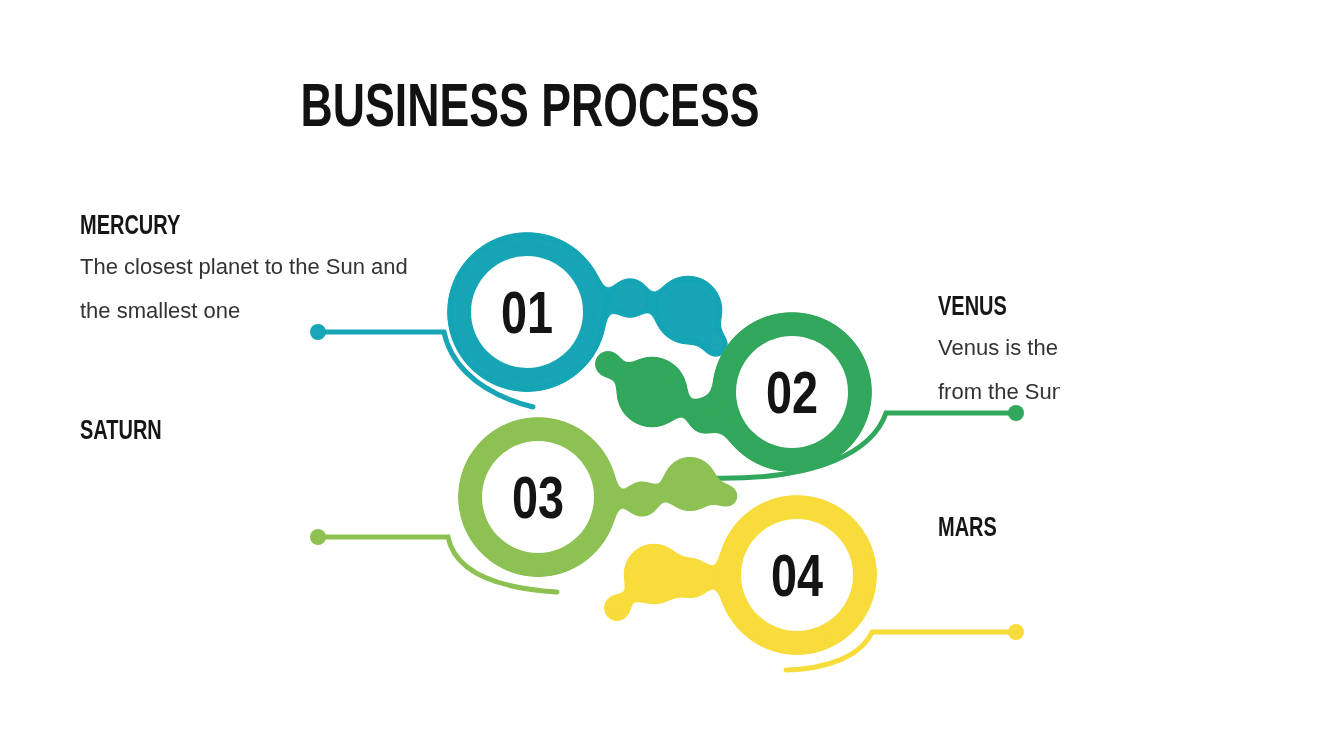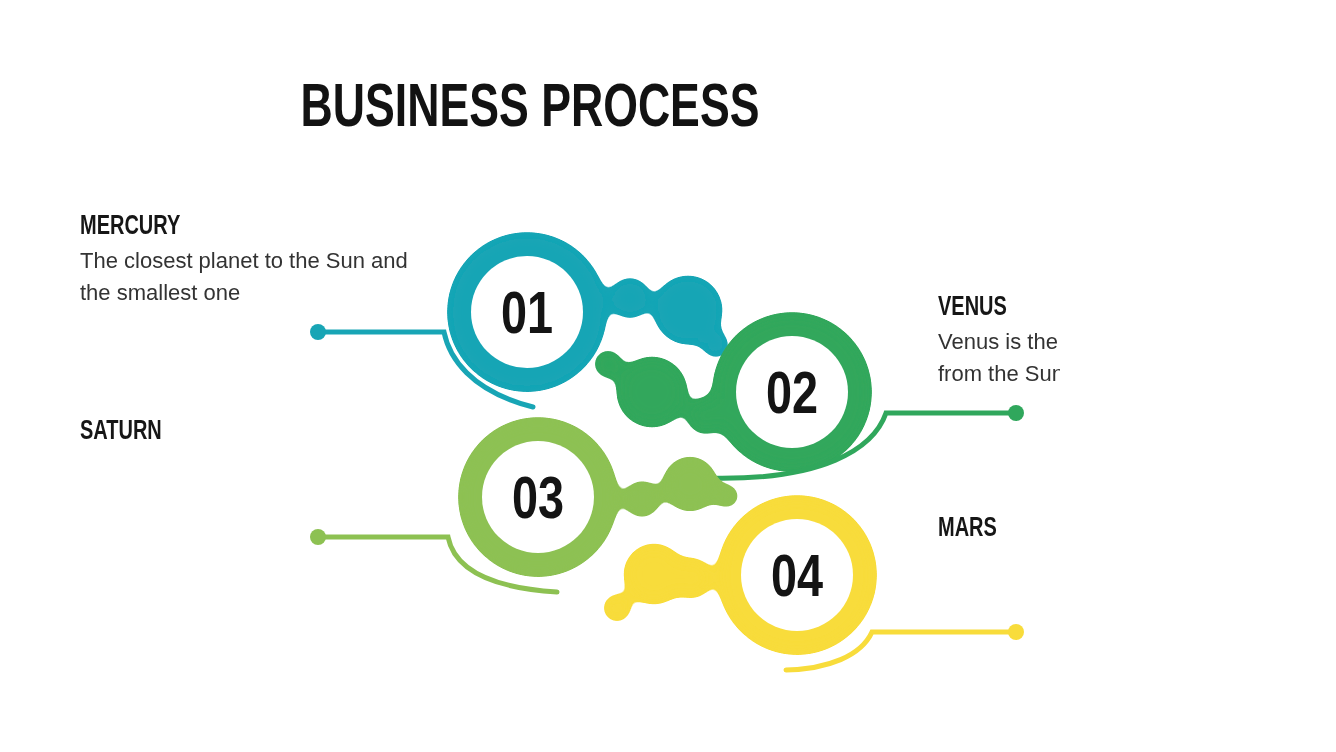--- a/index.html
+++ b/index.html
@@ -17,21 +17,21 @@
     position:absolute; width:160px; margin-left:-80px; text-align:center;
     font-size:60px; line-height:60px; font-weight:bold; color:#141414;
     transform:scaleX(.78); white-space:nowrap;
   }
   .lbl-name {
     position:absolute; font-size:27px; line-height:27px; font-weight:bold;
     color:#161616; transform:scaleX(.74); transform-origin:left center;
     white-space:nowrap;
   }
   .lbl-desc {
-    position:absolute; font-size:22px; line-height:32px; color:#333333;
+    position:absolute; font-size:22px; line-height:44px; color:#333333;
   }
 </style>
 </head>
 <body>
 
 <div class="slide">
 
   <div class="slide-title">BUSINESS PROCESS</div>
 
   <svg class="diagram-svg" viewBox="0 0 1336 752" xmlns="http://www.w3.org/2000/svg">

